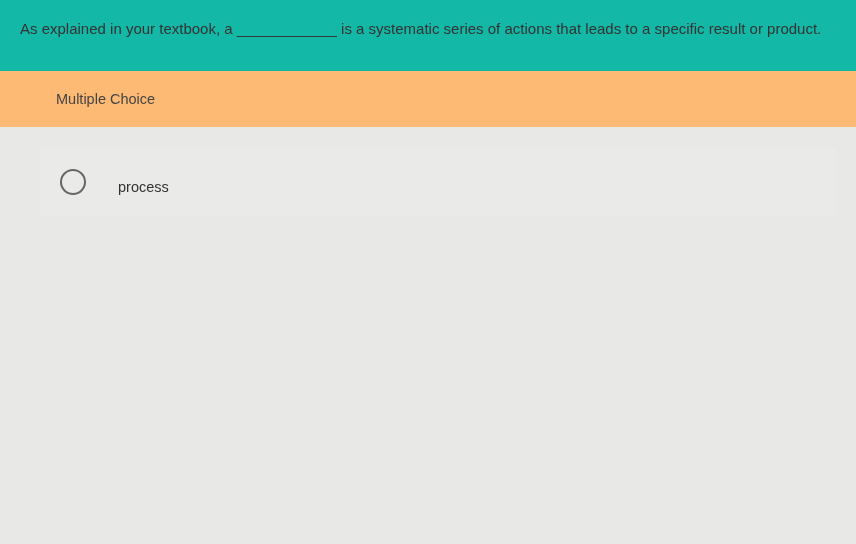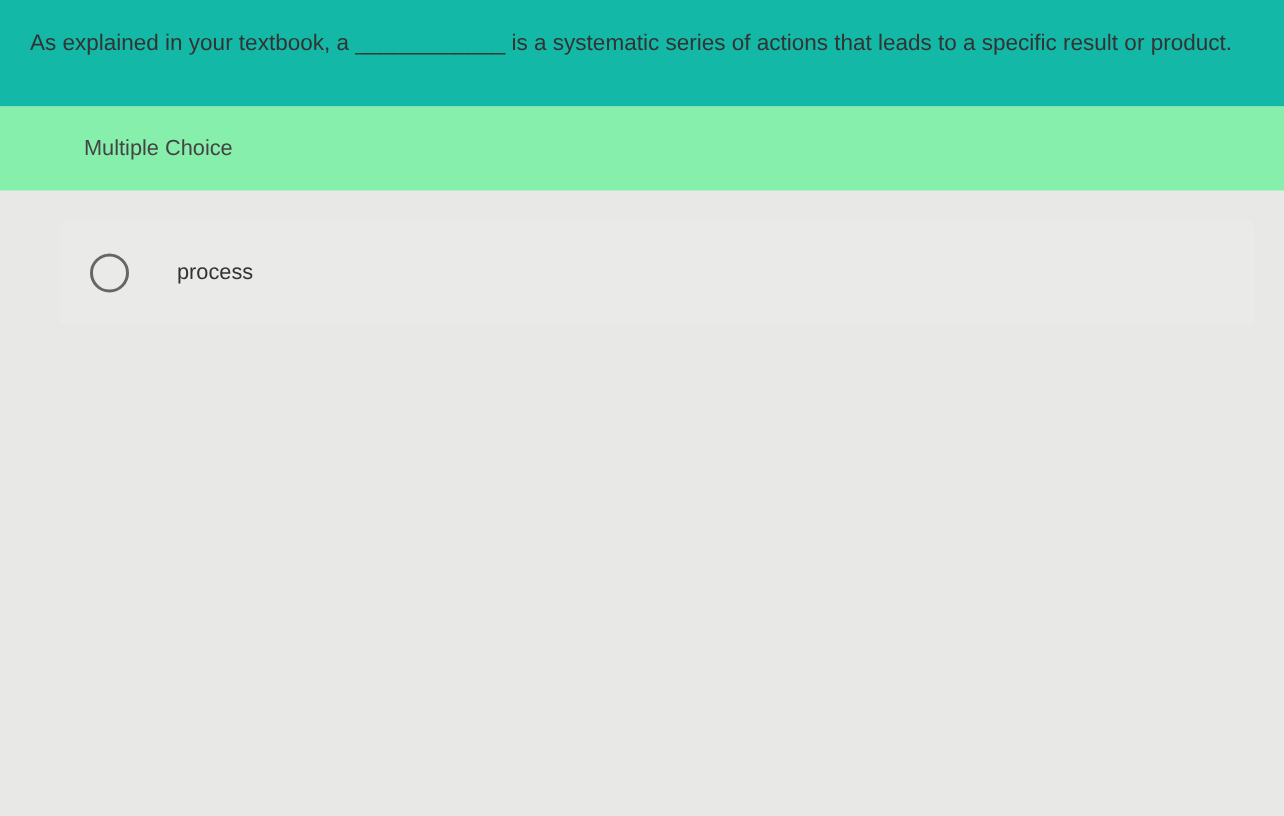--- a/index.html
+++ b/index.html
@@ -15,39 +15,40 @@
       overflow: hidden;
     }
     .question-header {
       background: #14b8a6;
       padding: 18px 20px 30px 20px;
       color: #333;
       font-size: 15px;
       line-height: 1.5;
     }
     .question-type-bar {
-      background: #86efac;
+      background: #fdba74;
       padding: 20px 20px 20px 56px;
       color: #444;
       font-size: 14.5px;
     }
     .options-container {
       padding: 20px 20px 0 40px;
     }
     .option-row {
       background: #eaeae8;
       border-radius: 4px;
       padding: 22px 20px;
       margin-bottom: 28px;
       display: flex;
       align-items: center;
       cursor: pointer;
     }
     .option-row:last-child {
       margin-bottom: 0;
+      align-items: flex-end;
     }
     .radio-circle {
       width: 26px;
       height: 26px;
       border: 2px solid #666;
       border-radius: 50%;
       margin-right: 32px;
       flex-shrink: 0;
       background: #eaeae8;
     }

